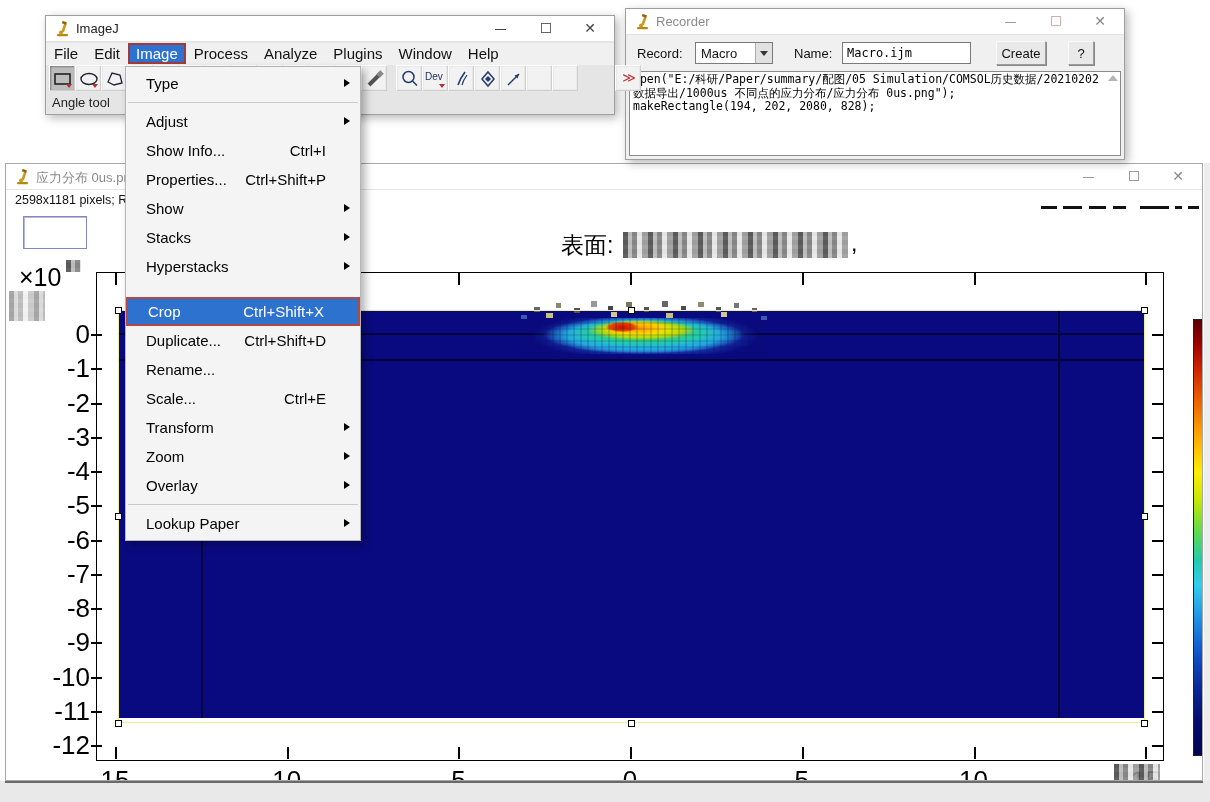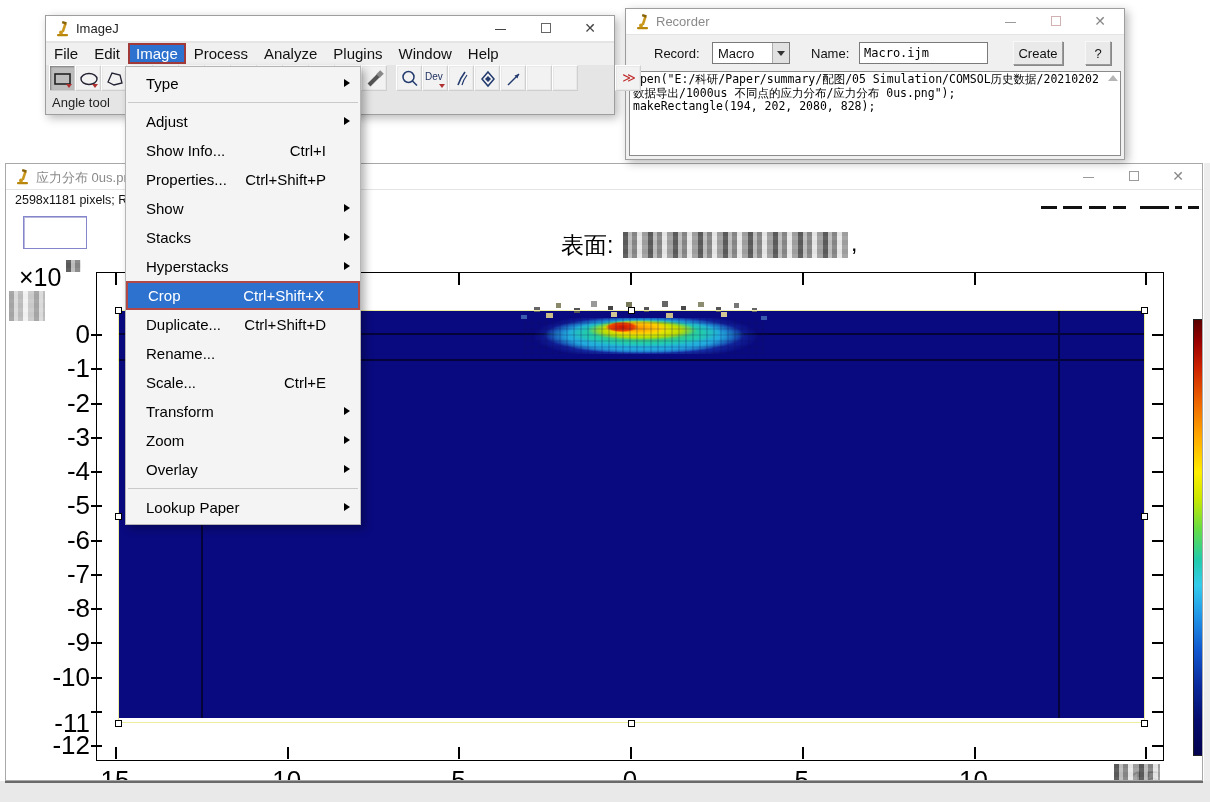--- a/index.html
+++ b/index.html
@@ -44,26 +44,26 @@
   
   #img-menu { position:absolute; left:125px; top:66px; width:236px; z-index:40;
               background:#f4f4f4; border:1px solid #b5b5b5; box-shadow:4px 4px 8px rgba(0,0,0,.3);
               padding:2px 0; }
   .mrow { position:relative; height:29px; line-height:29px; font-size:15px; color:#000; }
   .mrow .ml { position:absolute; left:20px; }
   .mrow .ms { position:absolute; right:34px; }
   .mrow .arr { position:absolute; right:10px; top:10px; width:0; height:0;
                border-top:4.5px solid transparent; border-bottom:4.5px solid transparent;
                border-left:6px solid #000; }
-  .mrow.sel { background:#2e72cf; color:#fff; border:2px solid #b04848; line-height:25px; }
+  .mrow.sel { background:#2e72cf; color:#fff; border:2px solid #b04848; line-height:25px;margin-top:16px; }
   .msep { height:1px; background:#c9c9c9; margin:4px 2px; }
 
   
   #recorder { left:625px; top:8px; width:500px; height:152px; background:#f0f0f0; z-index:20; }
-  #rec-controls { position:absolute; left:17px; top:27px; right:0; height:33px; }
+  #rec-controls { position:absolute; left:0; top:27px; right:0; height:33px; }
   .lbl13 { font-size:13px; color:#111; position:absolute; }
   .combo { position:absolute; width:78px; height:22px; background:#fff; border:1px solid #7a7a7a; }
   .combo .cval { position:absolute; left:5px; top:3px; font-size:13px; color:#111; }
   .combo .cbtn { position:absolute; right:0; top:0; width:17px; height:20px; background:#e1e1e1; border-left:1px solid #adadad; }
   .combo .cbtn:after { content:""; position:absolute; left:4px; top:8px; width:0; height:0;
       border-left:4px solid transparent; border-right:4px solid transparent; border-top:5px solid #333; }
   .tfield { position:absolute; height:22px; background:#fff; border:1px solid #7a7a7a;
             font-family:"DejaVu Sans Mono","Liberation Mono",monospace; font-size:12px; padding:2px 4px; color:#000; }
   .pbtn { position:absolute; height:24px; background:#e9e9e9; border:1px solid #9a9a9a;
           border-top-color:#f8f8f8; border-left-color:#f8f8f8; box-shadow:1px 1px 0 #888;
@@ -256,21 +256,21 @@
       <div class="ylab" style="left: 12px; top: 187.25px;">-1</div>
       <div class="ylab" style="left: 12px; top: 221.5px;">-2</div>
       <div class="ylab" style="left: 12px; top: 255.75px;">-3</div>
       <div class="ylab" style="left: 12px; top: 290px;">-4</div>
       <div class="ylab" style="left: 12px; top: 324.25px;">-5</div>
       <div class="ylab" style="left: 12px; top: 358.5px;">-6</div>
       <div class="ylab" style="left: 12px; top: 392.75px;">-7</div>
       <div class="ylab" style="left: 12px; top: 427px;">-8</div>
       <div class="ylab" style="left: 12px; top: 461.25px;">-9</div>
       <div class="ylab" style="left: 12px; top: 495.5px;">-10</div>
-      <div class="ylab" style="left: 12px; top: 529.75px; margin-top: 12px;">-11</div>
+      <div class="ylab" style="left: 12px; top: 529.75px;">-11</div>
       <div class="ylab" style="left: 12px; top: 564px;">-12</div>
       <div class="xlab" style="left: 79px; top: 601px;">15</div>
       <div class="xlab" style="left: 250.7px; top: 601px;">10</div>
       <div class="xlab" style="left: 422.4px; top: 601px;">5</div>
       <div class="xlab" style="left: 594.1px; top: 601px;">0</div>
       <div class="xlab" style="left: 765.8px; top: 601px;">5</div>
       <div class="xlab" style="left: 937.5px; top: 601px;">10</div>
       <div class="xlab" style="left: 1109.2px; top: 601px;">15</div>
     </div>
 

